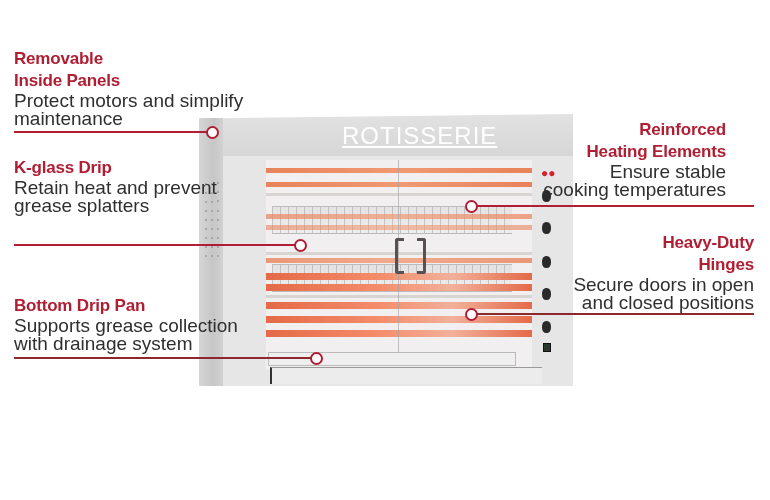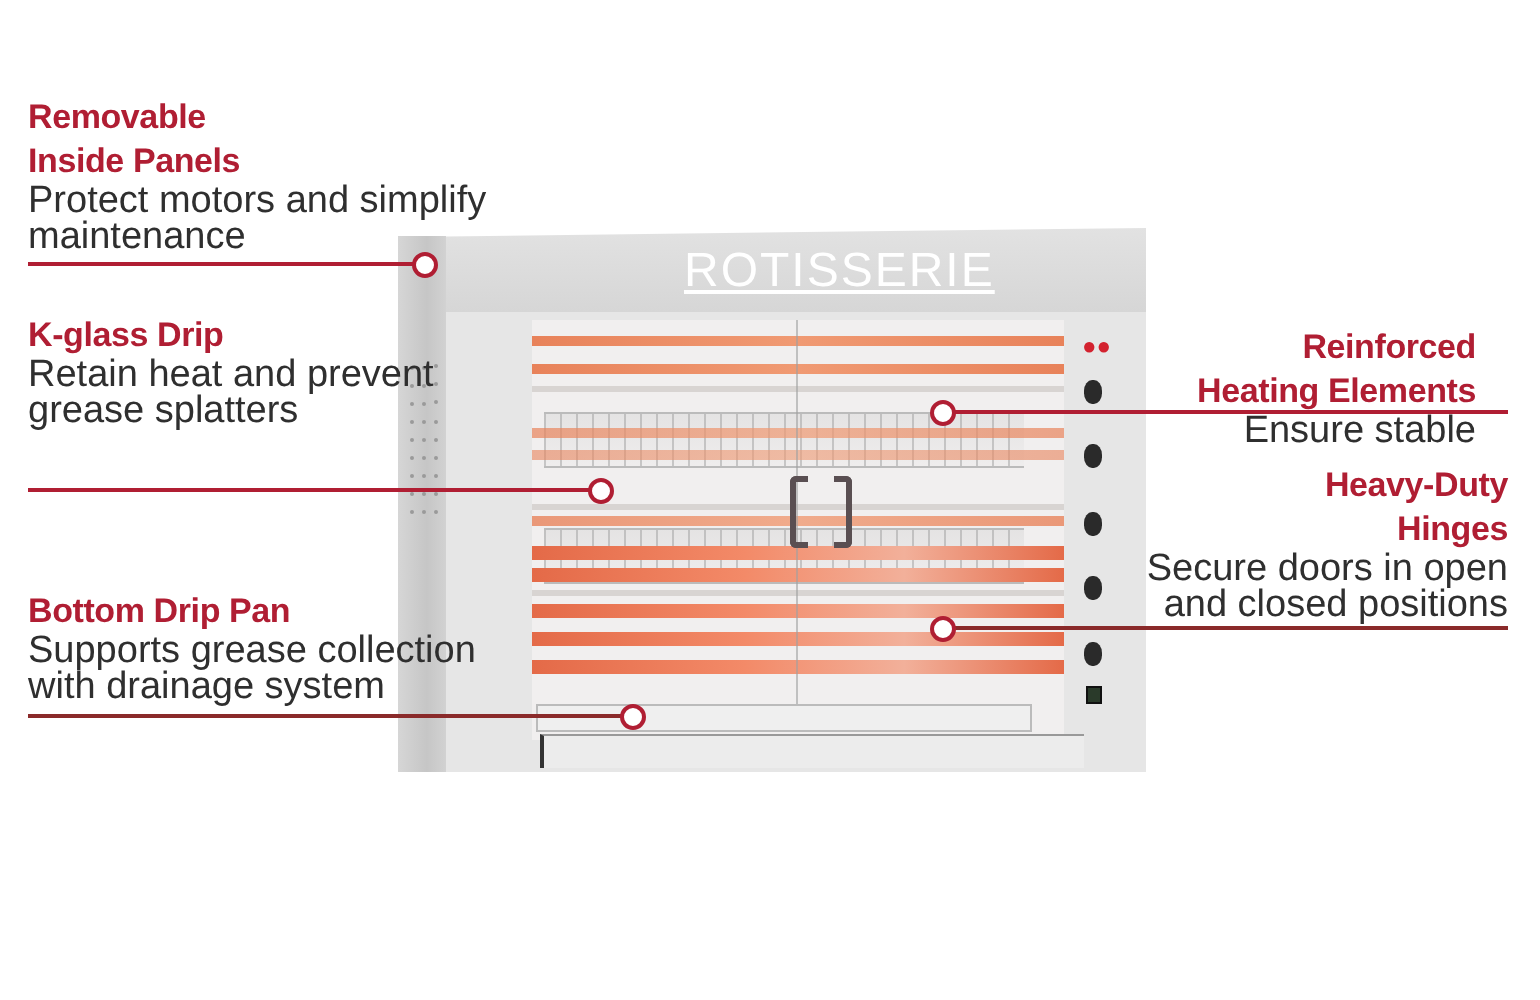--- a/index.html
+++ b/index.html
@@ -127,24 +127,25 @@
   <div class="desc">Retain heat and prevent</div>
   <div class="desc">grease splatters</div>
 </div>
 
 <div class="abs" style="left:14px;top:295px;width:240px;">
   <div class="title">Bottom Drip Pan</div>
   <div class="desc">Supports grease collection</div>
   <div class="desc">with drainage system</div>
 </div>
 
-<div class="abs right" style="left:518px;top:119px;width:220px;margin-top:44px;">
+<div class="abs right" style="left:506px;top:119px;width:220px;">
   <div class="title">Reinforced</div>
   <div class="title">Heating Elements</div>
   <div class="desc">Ensure stable</div>
+  <div class="desc">cooking temperatures</div>
 </div>
 
 <div class="abs right" style="left:534px;top:232px;width:220px;">
   <div class="title">Heavy-Duty</div>
   <div class="title">Hinges</div>
   <div class="desc">Secure doors in open</div>
   <div class="desc">and closed positions</div>
 </div>
 
 </body></html>

